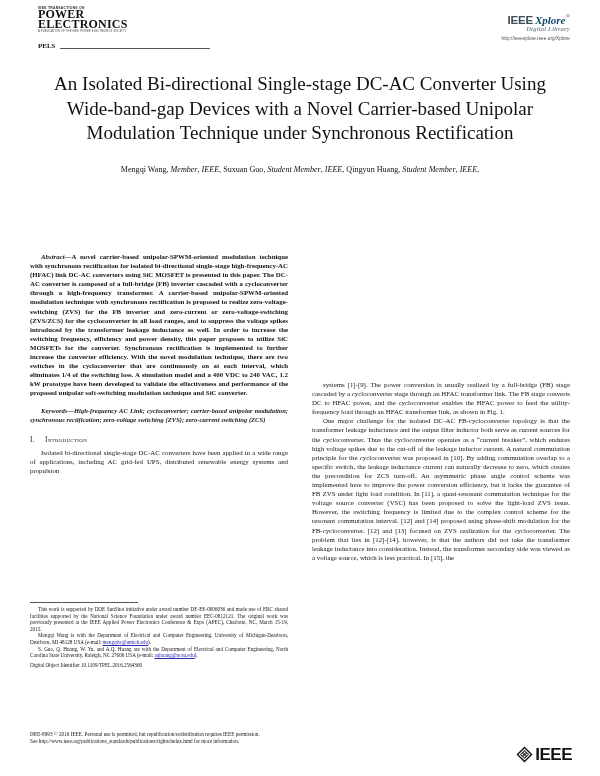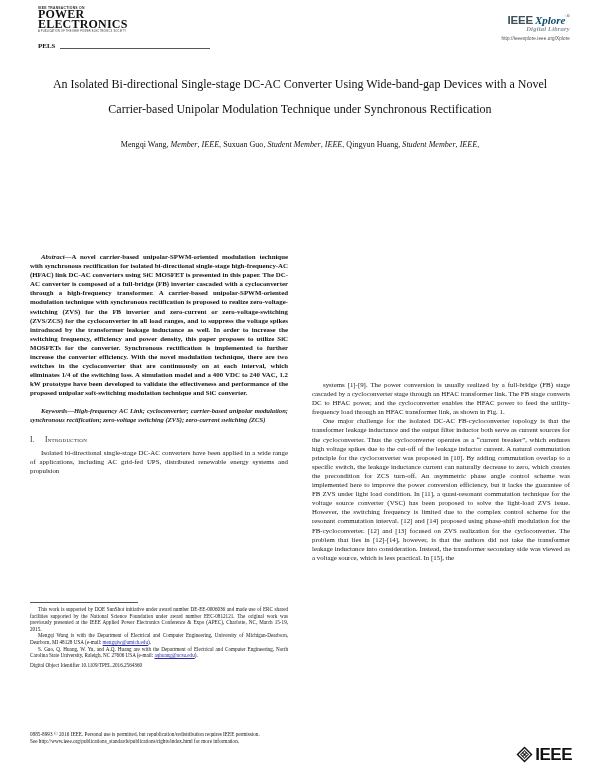--- a/index.html
+++ b/index.html
@@ -20,21 +20,21 @@
   .mr{position:absolute;right:0;top:6px;text-align:right;}
   .mr .xp{white-space:nowrap;line-height:12px;}
   .mr .xp .ieee{font-family:"Liberation Sans",sans-serif;font-weight:bold;font-size:11.5px;letter-spacing:-.2px;color:#3d4f57;}
   .mr .xp .xplore{font-family:"Liberation Serif",serif;font-style:italic;font-weight:bold;font-size:11px;color:#0c4a6e;margin-left:2px;}
   .mr .xp .star{font-size:6px;vertical-align:super;color:#3d4f57;}
   .mr .dl{font-family:"Liberation Serif",serif;font-style:italic;font-weight:bold;font-size:6.6px;color:#7d909a;line-height:8px;margin-top:-1px;letter-spacing:.2px;}
   .mr .url{font-family:"Liberation Sans",sans-serif;font-size:4.6px;color:#4a4a4a;margin-top:3px;letter-spacing:.1px;}
   .rule-short{position:absolute;left:30px;width:150px;top:44px;border-top:1px solid #555;}
 
   
-  .title{margin:22px 46px 0 46px;text-align:center;font-size:12px;line-height:24.5px;color:#111;}
+  .title{margin:22px 46px 0 46px;text-align:center;font-size:19px;line-height:24.5px;color:#111;}
   .authors{margin:18px 40px 0 40px;text-align:center;font-size:8.1px;line-height:12.5px;color:#111;}
   .authors i{}
 
   
   .cols{position:absolute;left:30px;top:248px;width:540px;}
   .col{width:258px;position:absolute;top:0;}
   .col-l{left:0;}
   .col-r{left:282px;}
   p.body{margin:0 0 0 0;font-size:6.85px;line-height:9.1px;text-align:justify;text-indent:11px;color:#151515;}
   p.abs{font-weight:bold;text-indent:11px;}

